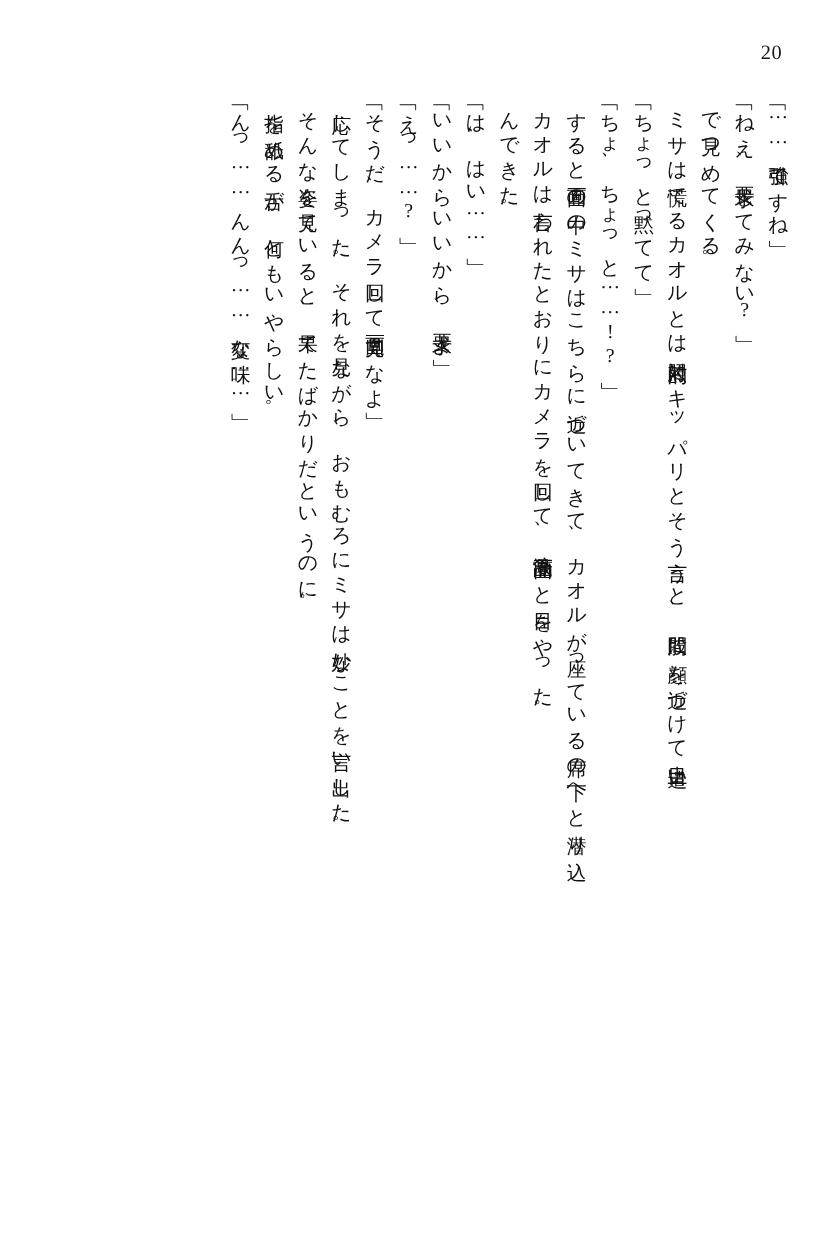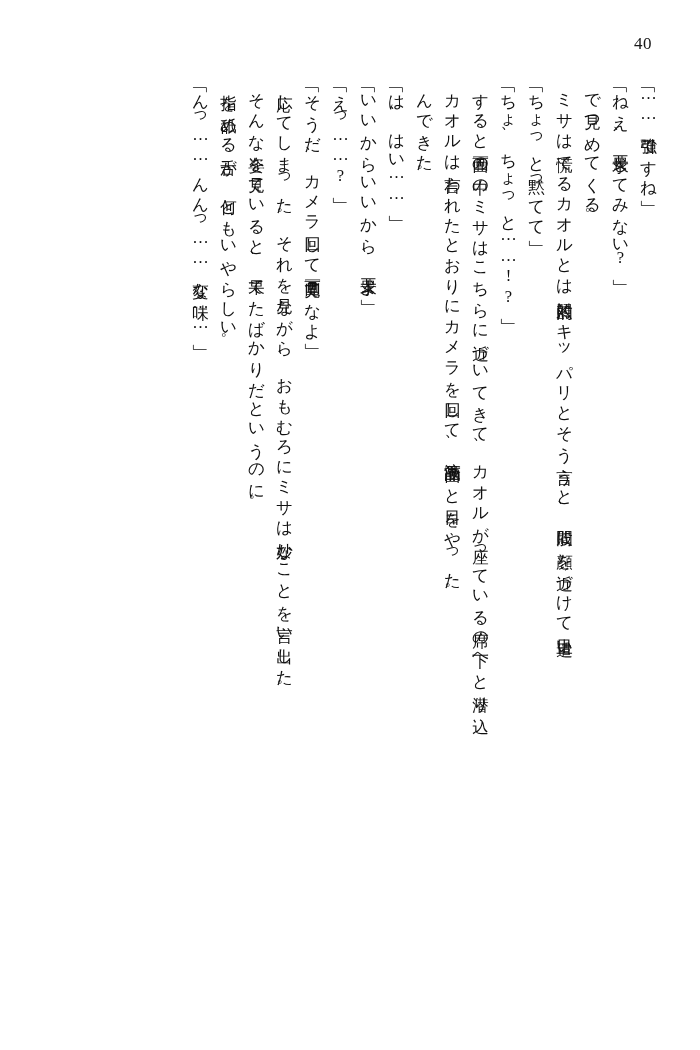--- a/index.html
+++ b/index.html
@@ -61,21 +61,21 @@
     font-family: "Liberation Serif", "DejaVu Serif", serif;
     font-feature-settings: "vert";
   }
   .column:first-child { margin-left: 0; }
 </style>
 </head>
 <body>
 
 <div id="page">
 
-  <div id="page-number">40</div>
+  <div id="page-number">20</div>
 
   <div id="text-block">
     <div class="column">「んっ……んんっ……変な味……」</div>
     <div class="column">指を舐める舌が、何ともいやらしい。</div>
     <div class="column">そんな姿を見ていると、果てたばかりだというのに。</div>
     <div class="column">応してしまった。それを見ながら、おもむろにミサは妙なことを言い出した。</div>
     <div class="column">「そうだ、カメラ回して画面見てなよ」</div>
     <div class="column">「えっ……?」</div>
     <div class="column">「いいからいいから、要求よ」</div>
     <div class="column">「は、はい……」</div>

